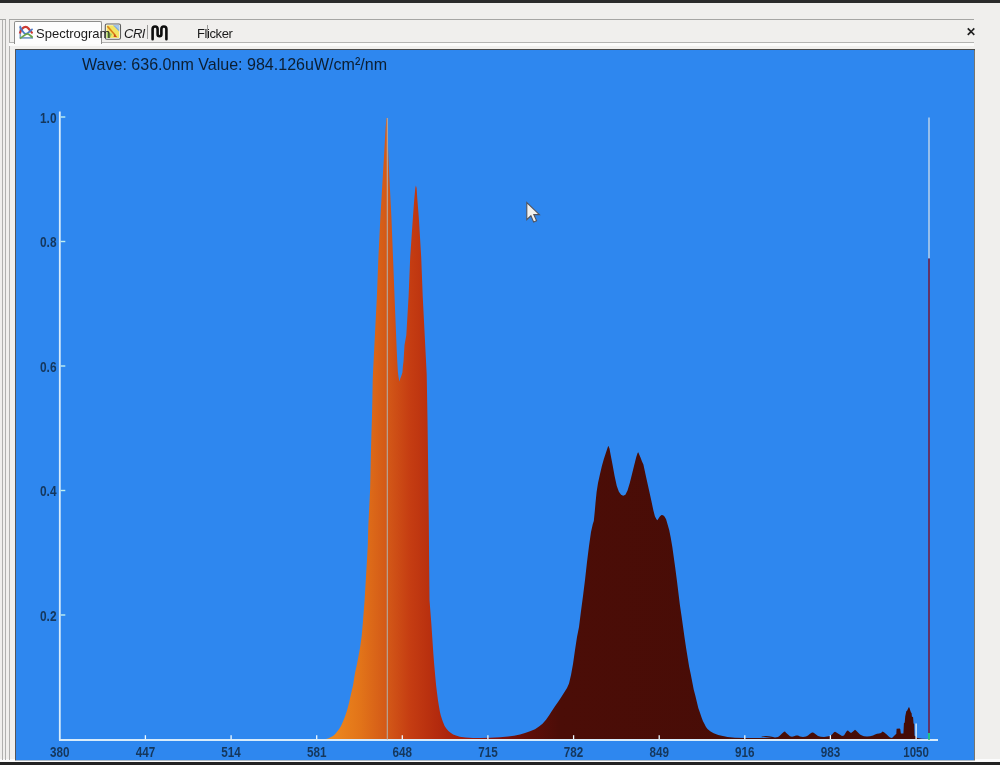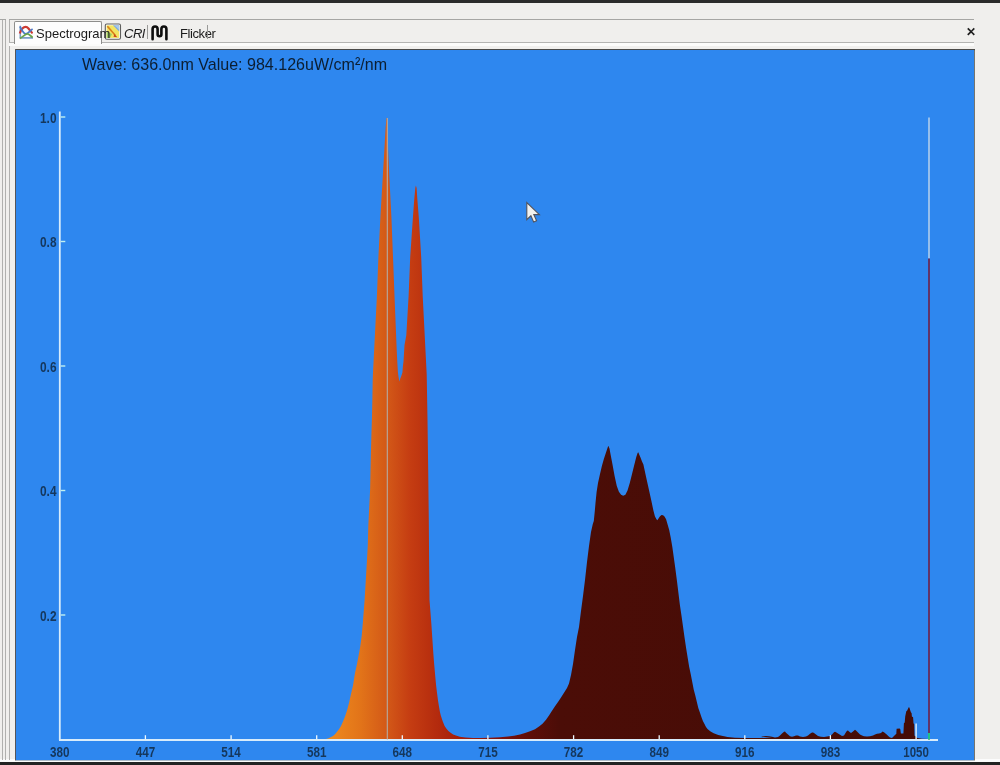--- a/index.html
+++ b/index.html
@@ -54,21 +54,21 @@
     <path d="M113.5 25.3 H119.2 V30 L116,26.8 Z" fill="#a7c8ee"></path>
     <path d="M106.6 31.5 L112 34 L110 37.9 H106.6 Z" fill="#9ccb62"></path>
     <path d="M107.4 26.2 L115.2 35.2" stroke="#d88018" stroke-width="1.7" fill="none"></path>
     <path d="M114.5 34 L117.3 37.3 L113.5 36.7 Z" fill="#cc4416"></path>
   </g>
 
   <path d="M152.6 39.3 L152.6 29 A2.5 2.5 0 0 1 157.6 29 L157.6 34.3 A1.9 1.9 0 0 0 161.4 34.3 L161.4 29 A2.5 2.5 0 0 1 166.4 29 L166.4 39.3" fill="none" stroke="#0d0d0d" stroke-width="2.6" stroke-linecap="round"></path>
 </svg>
 <div class="abs tabtxt" style="left:36px;">Spectrogram</div>
 <div class="abs tabtxt" style="left:124px;letter-spacing:-0.5px;font-style:italic;">CRI</div>
-<div class="abs tabtxt" style="left:180px;letter-spacing:-0.4px;">Flicker</div>
+<div class="abs tabtxt" style="left:164px;letter-spacing:-0.4px;padding-left:33px;">Flicker</div>
 <div class="abs sep" style="left:147px;"></div>
 <div class="abs sep" style="left:207px;"></div>
 <div id="closex" class="abs">✕</div>
 
 <svg id="chart" class="abs" style="left:15px;top:49px;width:960px;height:712px" viewBox="15 49 960 712">
   <rect x="15" y="49" width="960" height="712" fill="#74746f"></rect>
   <rect x="15" y="49" width="960" height="1.2" fill="#4a4a48"></rect>
   <rect x="15" y="49" width="1.2" height="712" fill="#55555a"></rect>
   <rect x="16" y="50" width="958" height="710.3" fill="#2e87ef"></rect>
   <rect x="15" y="760.5" width="960" height="0.5" fill="#fcfcfc"></rect>

